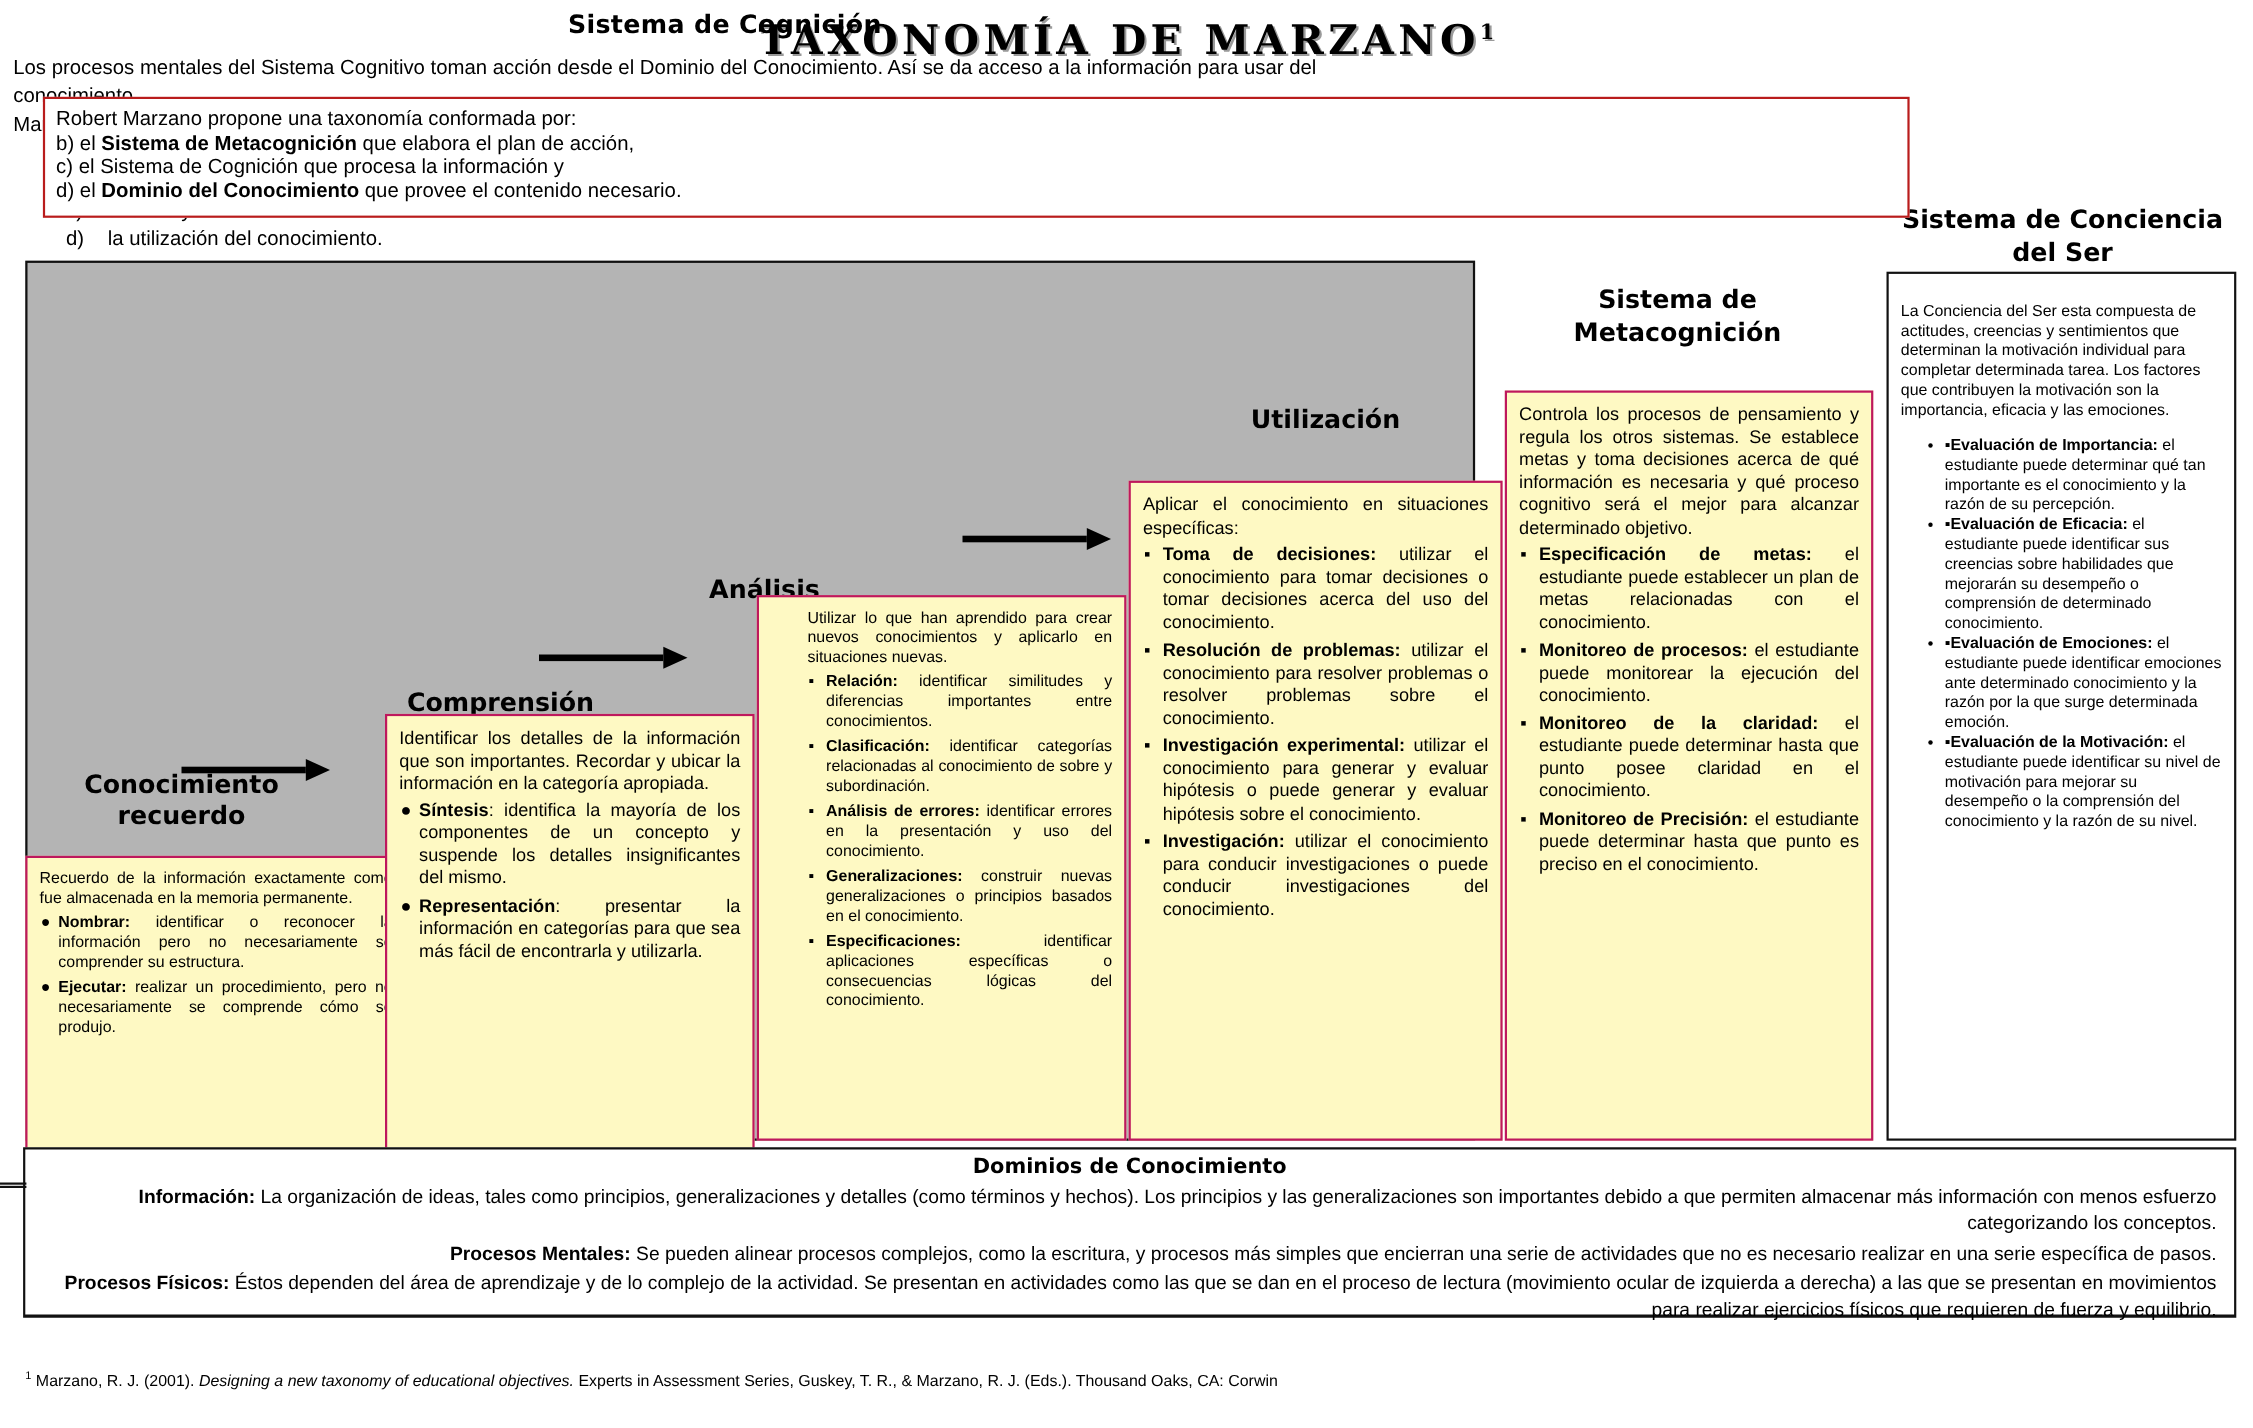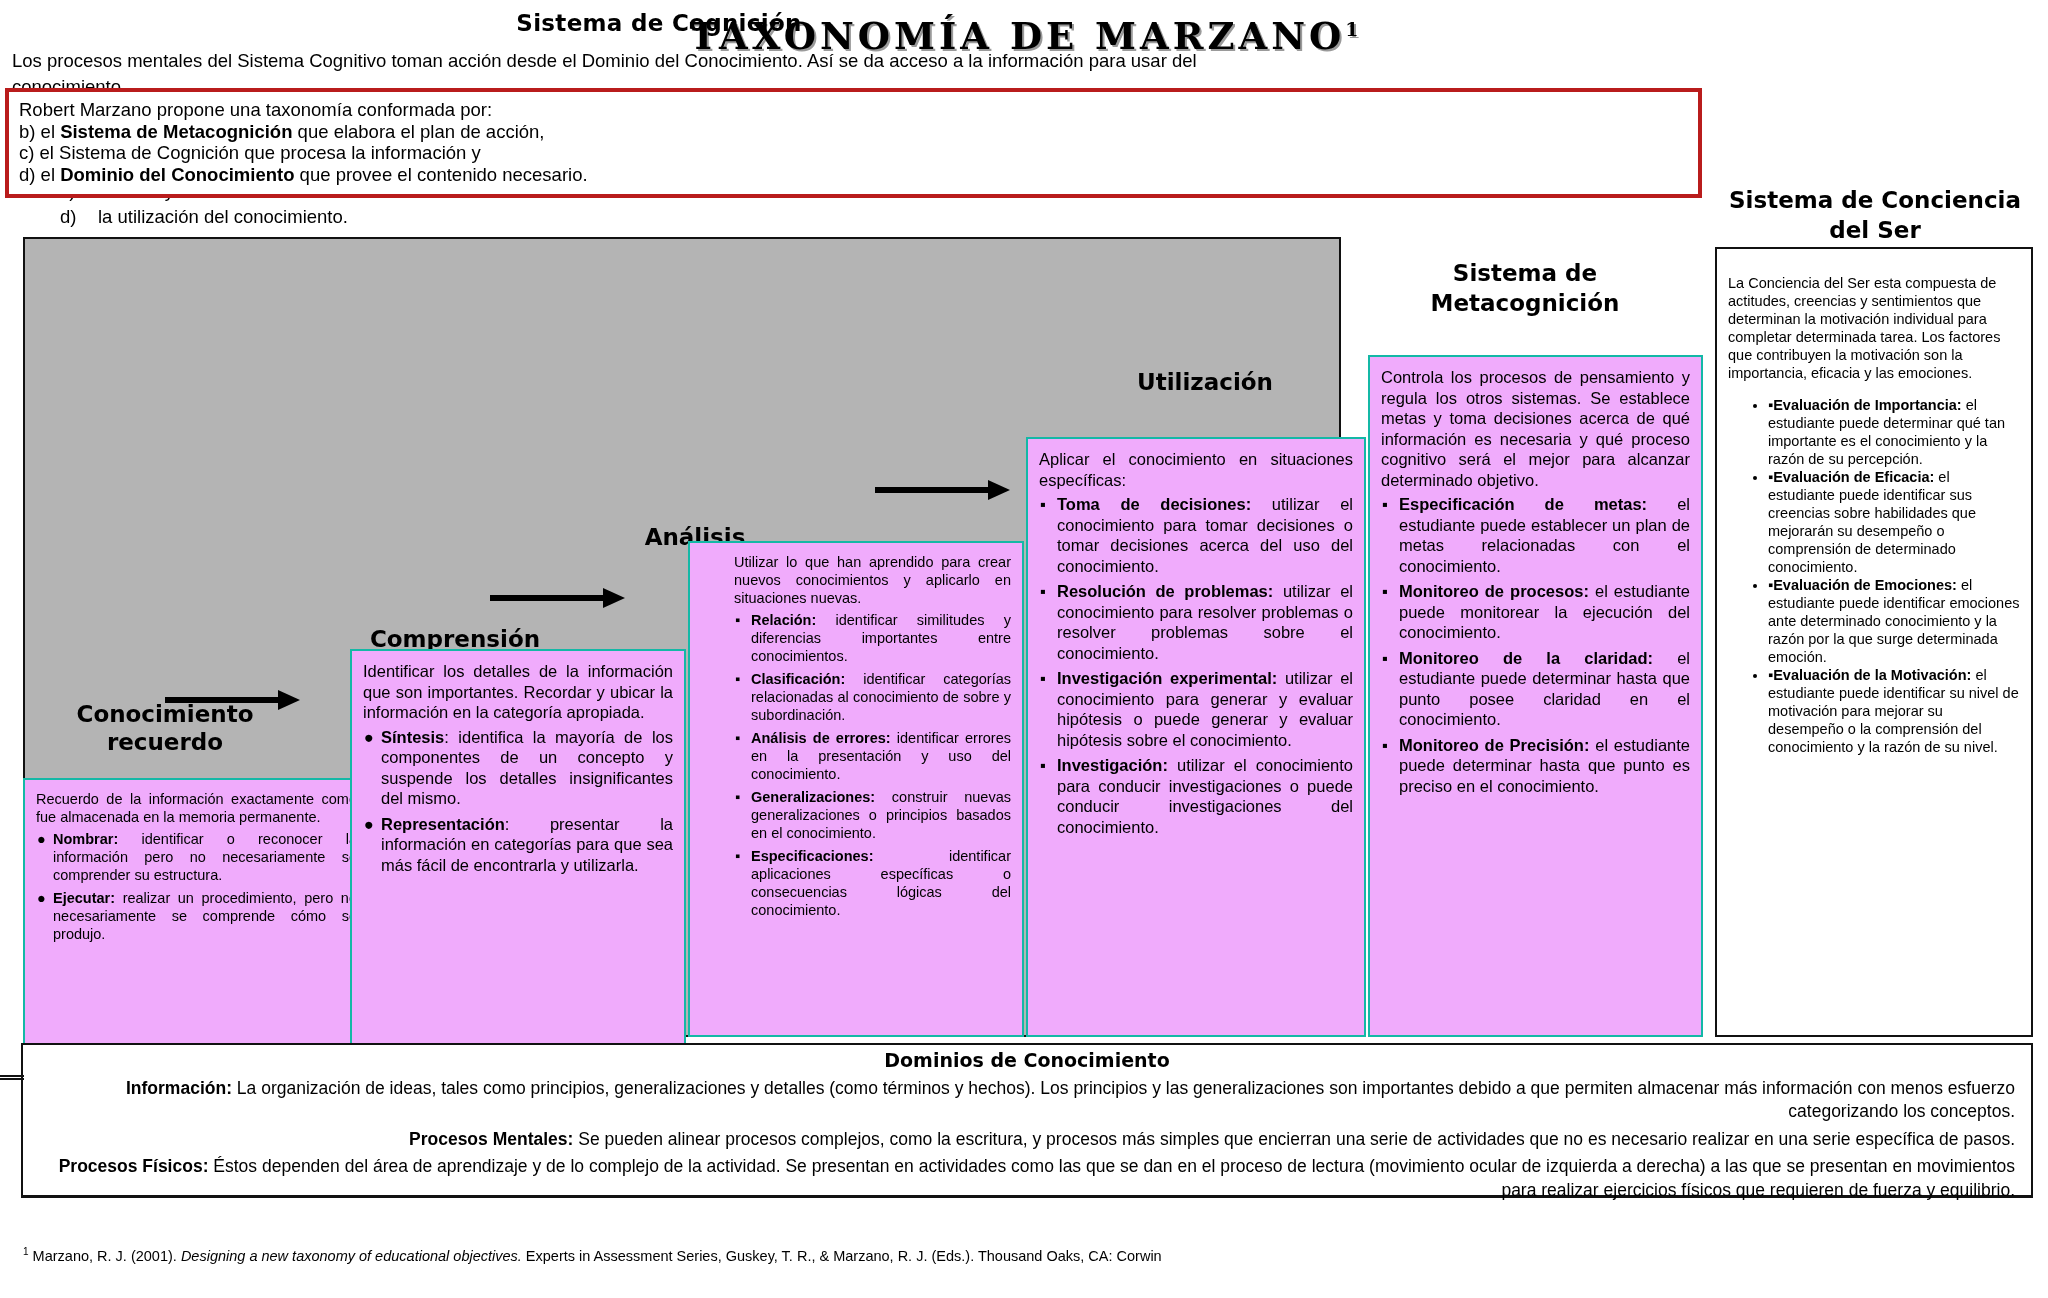--- a/index.html
+++ b/index.html
@@ -24,23 +24,23 @@
     font-weight: bold;
     font-size: 37px;
     letter-spacing: 4px;
     text-shadow: 2px 2px 0 #9a9a9a;
   }
   #title .fn { font-size: 19px; vertical-align: super; letter-spacing: 0; }
 
   
   #intro {
     position: absolute;
-    left: 5px; top: 88px;
+    left: 39px; top: 88px;
     width: 1697px; height: 110px;
-    border: 4px solid #b91c1c;
+    border: 2px solid #b91c1c;
     background: #fff;
     padding: 7px 10px 0 10px;
     font-size: 18.5px;
     line-height: 21.5px;
     z-index: 6;
   }
   #intro .ln { white-space: nowrap; }
   #intro b { font-weight: bold; }
 
   
@@ -89,22 +89,22 @@
     position: absolute; top: 0;
     width: 0; height: 0;
     border-top: 10px solid transparent;
     border-bottom: 10px solid transparent;
     border-left: 22px solid #000;
   }
 
   
   .card {
     position: absolute;
-    background: #f0abfc;
-    border: 2px solid #14b8a6;
+    background: #fef9c3;
+    border: 2px solid #be185d;
     z-index: 5;
     padding: 10px 11px;
     font-size: 16.5px;
     line-height: 20.5px;
   }
   .card p.lead { margin: 0 0 4px 0; text-align: justify; }
   .card ul {
     margin: 0; padding: 0; list-style: none;
   }
   .card li {

